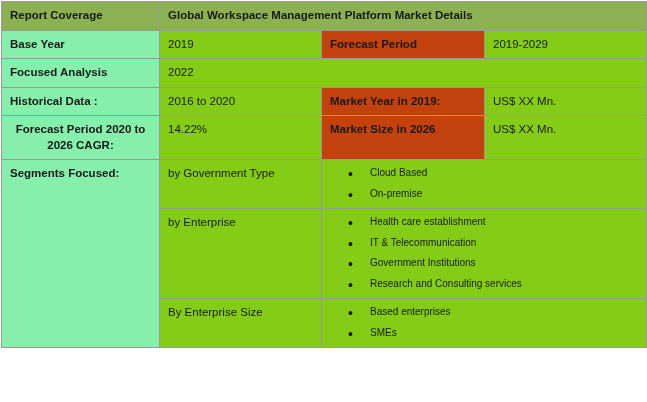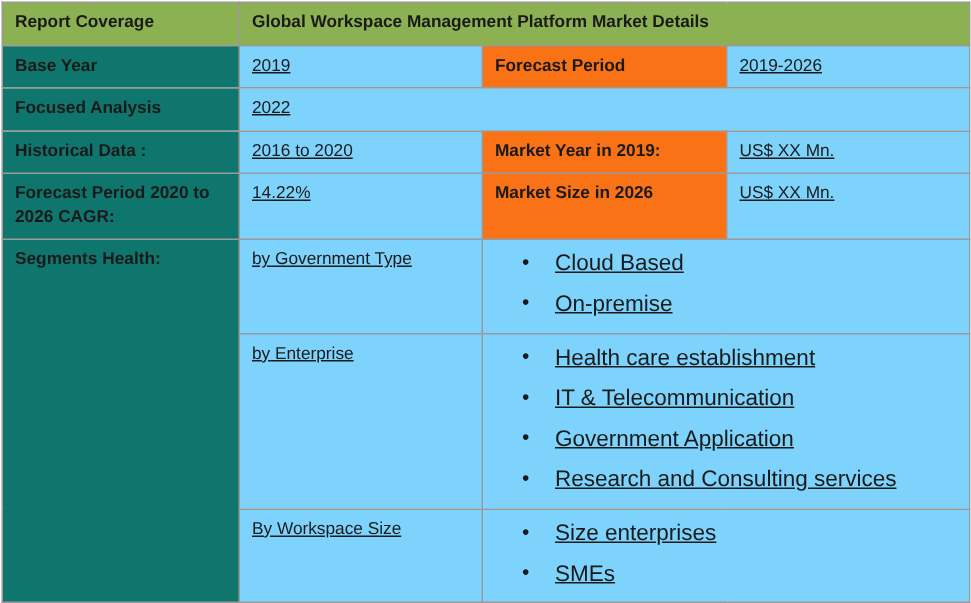--- a/index.html
+++ b/index.html
@@ -35,46 +35,45 @@
 
   .hdr-green {
     background: #8cb152;
     color: #ffffff;
     font-weight: bold;
     font-size: 12.5px;
     padding-top: 7px;
     padding-bottom: 7px;
   }
   .lbl {
-    background: #0f766e;
+    background: #86efac;
     font-weight: bold;
     font-size: 11.5px;
     color: #111111;
   }
   .lbl-plain {
-    background: #f97316;
+    background: #c2410c;
     font-weight: bold;
     font-size: 11.5px;
     color: #111111;
   }
   .plain {
-    background: #7dd3fc;
-    text-decoration: underline;
+    background: #84cc16;
   }
-  .tall { height: 30px; }
+  .tall { height: 30px; text-align: center; }
   ul.bullets {
     margin: 0;
     padding: 0 0 0 18px;
     list-style: none;
   }
   ul.bullets li {
     position: relative;
     margin: 0 0 7px 0;
     padding-left: 22px;
-    font-size: 15px;
+    font-size: 10px;
     color: #1a1a1a;
   }
   ul.bullets li:last-child { margin-bottom: 2px; }
   ul.bullets li::before {
     content: "\2022";
     position: absolute;
     left: 0;
     top: -1px;
     font-size: 14px;
     color: #1a1a1a;
@@ -94,21 +93,21 @@
   <tbody>
     <tr>
       <td class="hdr-green">Report Coverage</td>
       <td class="hdr-green" colspan="3">Global Workspace Management Platform Market Details</td>
     </tr>
 
     <tr>
       <td class="lbl">Base Year</td>
       <td class="plain">2019</td>
       <td class="lbl-plain">Forecast Period</td>
-      <td class="plain">2019-2026</td>
+      <td class="plain">2019-2029</td>
     </tr>
 
     <tr>
       <td class="lbl">Focused Analysis</td>
       <td class="plain" colspan="3">2022</td>
     </tr>
 
     <tr>
       <td class="lbl">Historical Data :</td>
       <td class="plain">2016 to 2020</td>
@@ -117,45 +116,45 @@
     </tr>
 
     <tr>
       <td class="lbl tall">Forecast Period 2020 to 2026 CAGR:</td>
       <td class="plain">14.22%</td>
       <td class="lbl-plain">Market Size in 2026</td>
       <td class="plain">US$ XX Mn.</td>
     </tr>
 
     <tr>
-      <td class="lbl" rowspan="3">Segments Health:</td>
+      <td class="lbl" rowspan="3">Segments Focused:</td>
       <td class="plain seg-type-cell">by Government Type</td>
       <td class="plain" colspan="2">
         <ul class="bullets">
           <li>Cloud Based</li>
           <li>On-premise</li>
         </ul>
       </td>
     </tr>
 
     <tr>
       <td class="plain seg-type-cell">by Enterprise</td>
       <td class="plain" colspan="2">
         <ul class="bullets">
           <li>Health care establishment</li>
           <li>IT &amp; Telecommunication</li>
-          <li>Government Application</li>
+          <li>Government Institutions</li>
           <li>Research and Consulting services</li>
         </ul>
       </td>
     </tr>
 
     <tr>
-      <td class="plain seg-type-cell">By Workspace Size</td>
+      <td class="plain seg-type-cell">By Enterprise Size</td>
       <td class="plain" colspan="2">
         <ul class="bullets">
-          <li>Size enterprises</li>
+          <li>Based enterprises</li>
           <li>SMEs</li>
         </ul>
       </td>
     </tr>
   </tbody>
 </table>
 
 </body></html>

